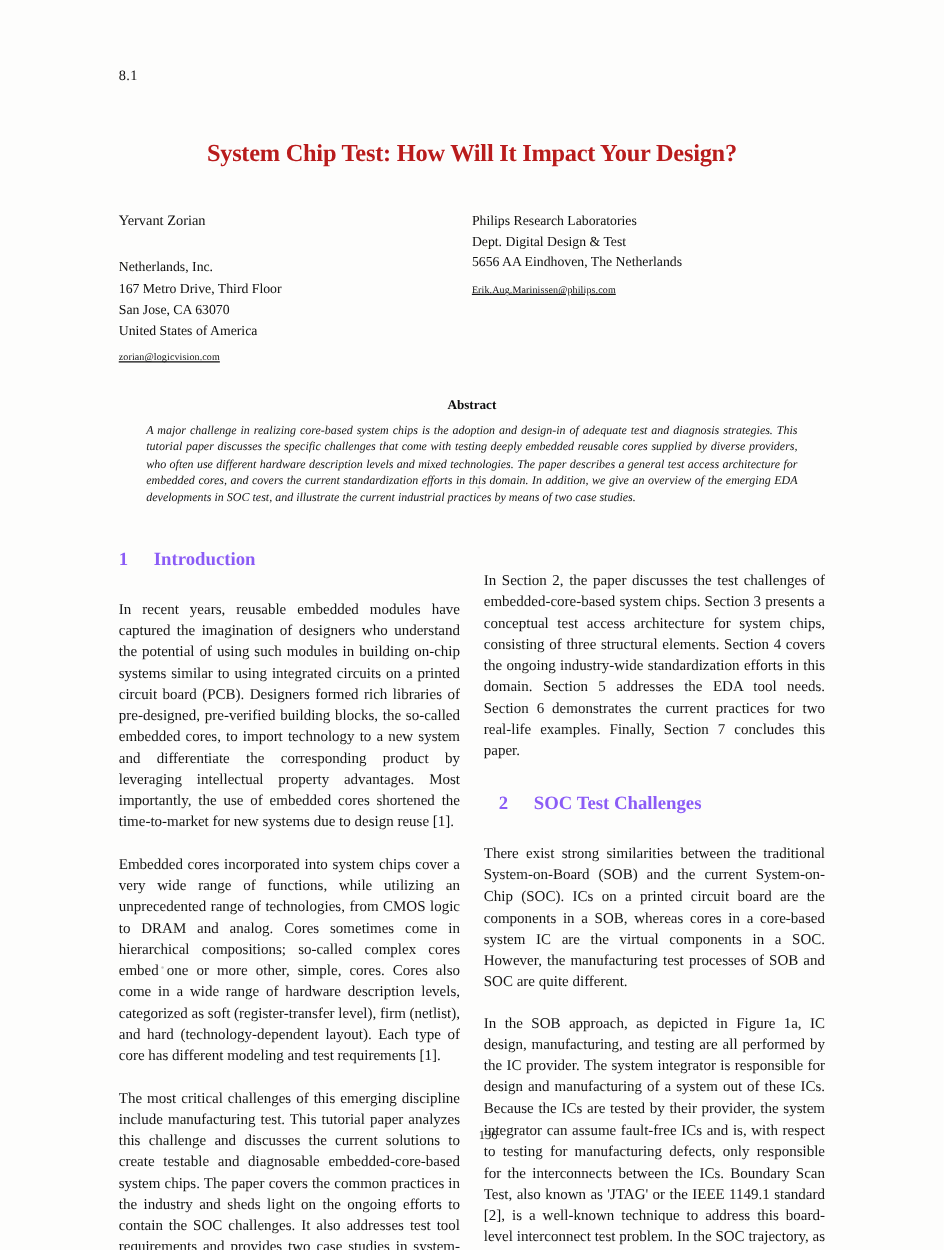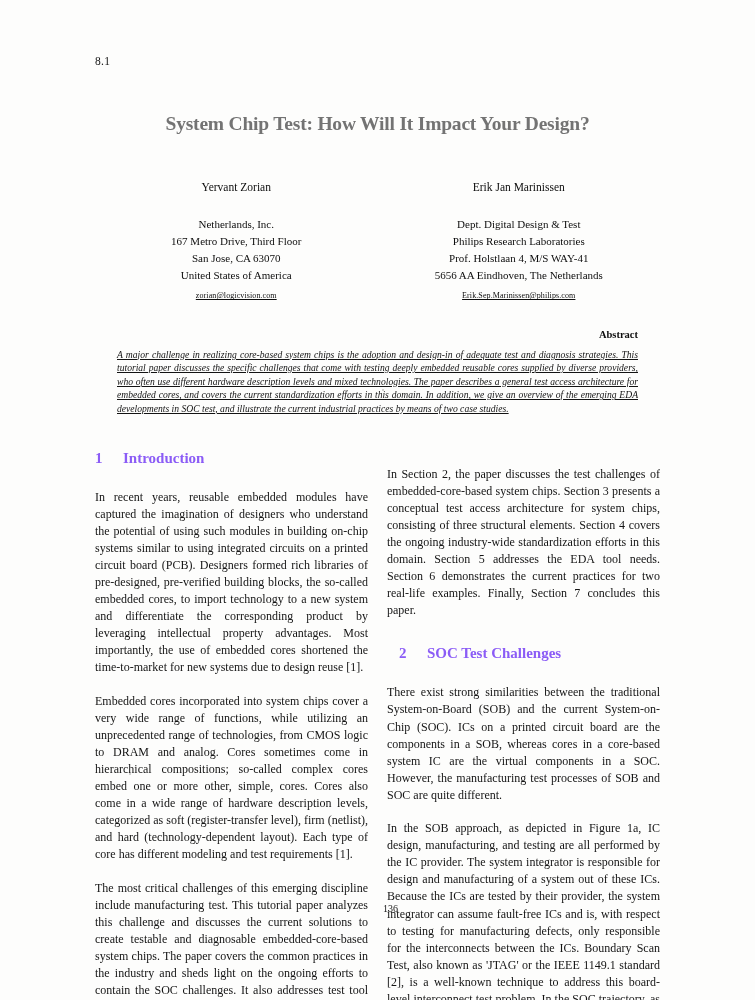--- a/index.html
+++ b/index.html
@@ -30,61 +30,59 @@
     font-size: 11.5px;
     letter-spacing: 0.3px;
     margin: 0 0 46px 0;
     color: #141414;
   }
   .doc-title {
     text-align: center;
     font-weight: bold;
     font-size: 19.5px;
     letter-spacing: -0.2px;
-    margin: 0 0 44px 0;
-    color: #737373;
+    margin: 0 0 34px 0;
+    color: #b91c1c;
   }
   .authors {
     display: flex;
     width: 100%;
   }
   .author-block {
     width: 50%;
-    text-align: center;
     font-size: 11px;
     line-height: 1.52;
   }
   .author-name {
     font-size: 11.5px;
     margin-bottom: 20px;
   }
   .affil-line { display: block; }
   .email {
     font-size: 8px;
     margin-top: 7px;
     letter-spacing: 0.1px;
     text-decoration: underline;
   }
   .abstract-wrap {
     margin-top: 26px;
     padding: 0 22px;
   }
   .abstract-head {
-    text-align: right;
+    text-align: center;
     font-weight: bold;
     font-size: 10.5px;
     margin-bottom: 8px;
   }
   .abstract-body {
     font-style: italic;
     font-size: 9.6px;
     line-height: 1.42;
     text-align: justify;
     color: #131313;
-    text-decoration: underline;
   }
   .columns {
     display: flex;
     margin-top: 34px;
     width: 100%;
   }
   .col {
     width: 273px;
     position: relative;
   }
@@ -160,26 +158,24 @@
       <div class="author-block">
         <div class="author-name">Yervant Zorian</div>
         <span class="affil-line">Netherlands, Inc.</span>
         <span class="affil-line">167 Metro Drive, Third Floor</span>
         <span class="affil-line">San Jose, CA 63070</span>
         <span class="affil-line">United States of America</span>
         <div class="email">zorian@logicvision.com</div>
       </div>
 
       <div class="author-block">
-        <div class="author-name">Erik Jan Marinissen</div>
+        <span class="affil-line">Philips Research Laboratories</span>
         <span class="affil-line">Dept. Digital Design &amp; Test</span>
-        <span class="affil-line">Philips Research Laboratories</span>
-        <span class="affil-line">Prof. Holstlaan 4, M/S WAY-41</span>
         <span class="affil-line">5656 AA Eindhoven, The Netherlands</span>
-        <div class="email">Erik.Sep.Marinissen@philips.com</div>
+        <div class="email">Erik.Aug.Marinissen@philips.com</div>
       </div>
 
     </div>
 
     <div class="abstract-wrap">
       <div class="abstract-head">Abstract</div>
       <div class="abstract-body">A major challenge in realizing core-based system chips is the adoption and design-in of adequate test and diagnosis strategies. This tutorial paper discusses the specific challenges that come with testing deeply embedded reusable cores supplied by diverse providers, who often use different hardware description levels and mixed technologies. The paper describes a general test access architecture for embedded cores, and covers the current standardization efforts in this domain. In addition, we give an overview of the emerging EDA developments in SOC test, and illustrate the current industrial practices by means of two case studies.</div>
     </div>
 
     <div class="columns">

